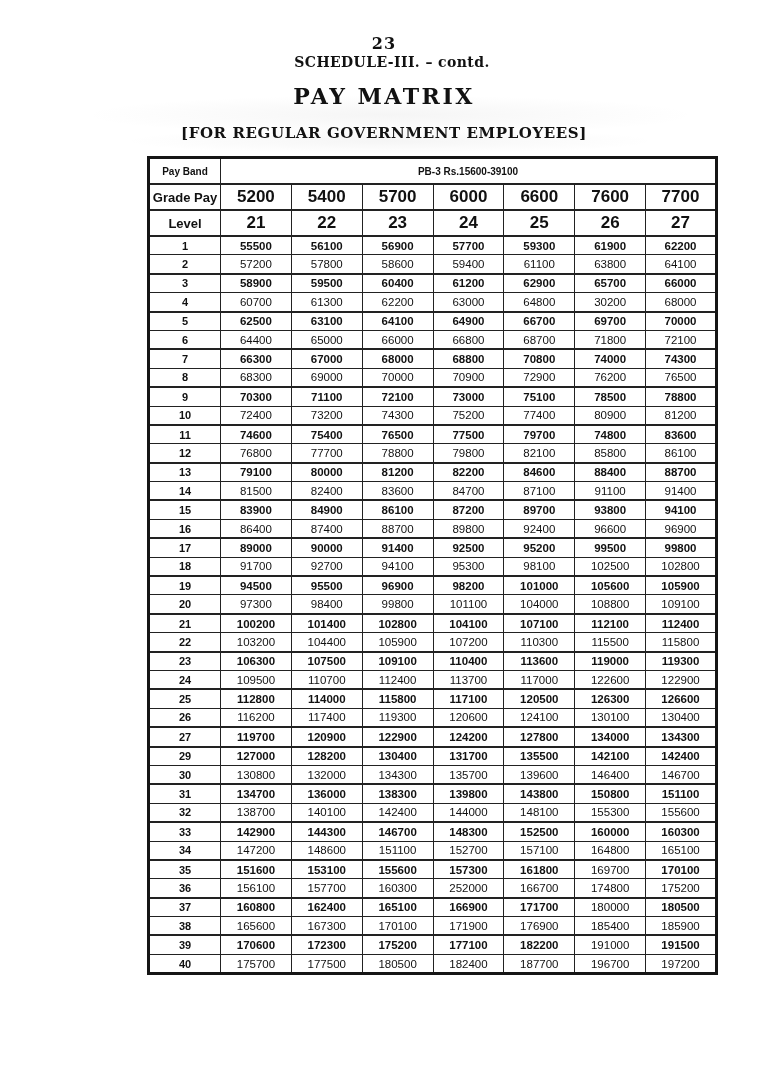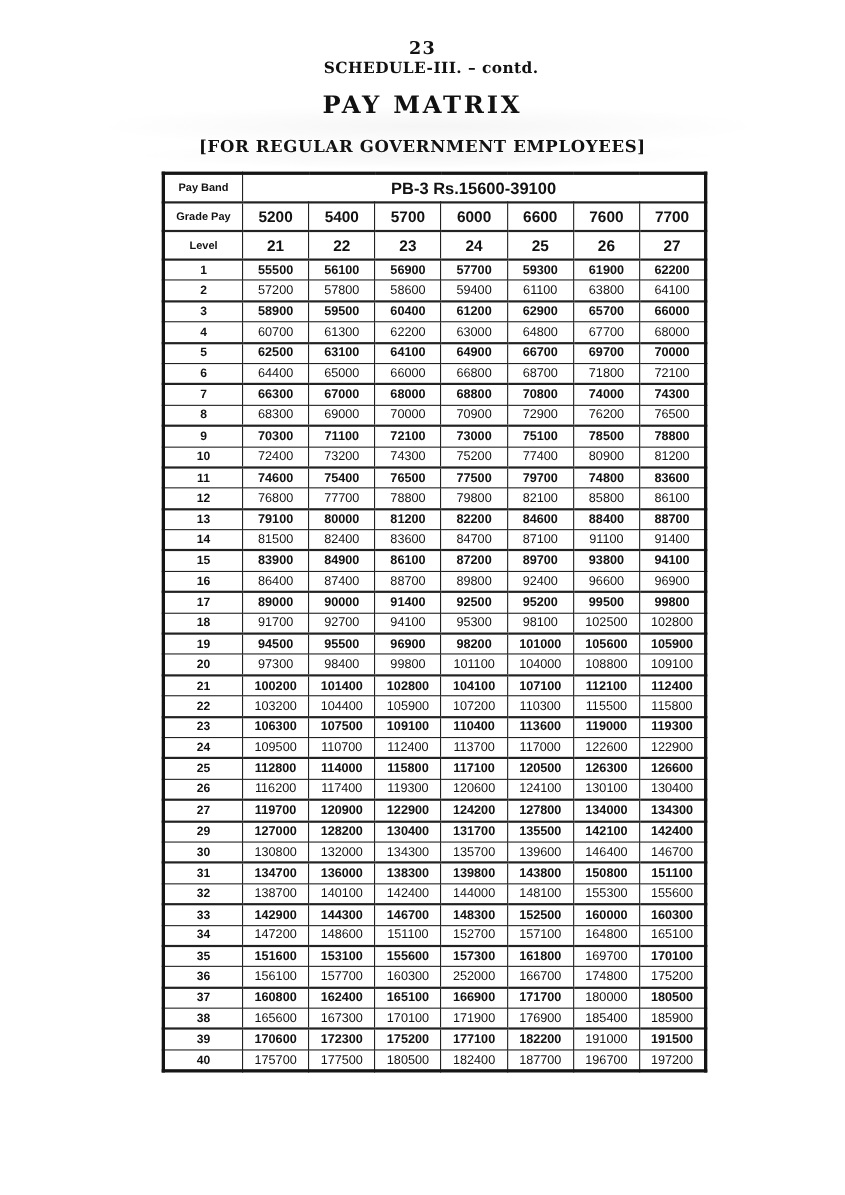--- a/index.html
+++ b/index.html
@@ -24,39 +24,39 @@
   }
   .page-number  { padding-top:34px; font-size:16px; letter-spacing:1px; }
   .schedule     { font-size:14px; margin-top:1px; letter-spacing:0.4px;margin-left:16px; }
   .title        { font-size:22px; margin-top:13px; letter-spacing:2.5px; }
   .subtitle     { font-size:15px; margin-top:15px; letter-spacing:0.6px; }
 
   table.pay-matrix {
     border-collapse:collapse;
     table-layout:fixed;
     margin:14px 0 0 147px;
-    width:496px;
+    width:571px;
     border:3px solid #151515;
   }
   table.pay-matrix td {
     border:1px solid #222222;
     text-align:center;
     vertical-align:middle;
     padding:0;
     overflow:hidden;
     white-space:nowrap;
   }
   col.level-col { width:72px; }
 
   
   tr.hdr td { height:24px; font-weight:bold; border-bottom-width:2px; border-top-width:2px; }
-  td.row-label { text-align:left; padding-left:8px; font-size:10px; }
+  td.row-label { text-align:left; padding-left:8px; font-size:13px; }
   td.payband-label { font-size:10px; }
-  td.payband-value { font-size:15px; font-weight:bold; }
-  tr.hdr td.num { font-size:14px; }
+  td.payband-value { font-size:10px; font-weight:bold; }
+  tr.hdr td.num { font-size:17px; }
 
   
   tbody td { height:17.4px; font-size:11.5px; }
   tbody td.level-cell { font-weight:bold; font-size:11px; }
   tbody tr.bold-row td { font-weight:bold; border-top-width:2px; }
   tbody tr.bold-row td.regular { font-weight:normal; }
 </style>
 </head>
 <body>
 
@@ -138,21 +138,21 @@
         <td>65700</td>
         <td>66000</td>
       </tr>
       <tr>
         <td class="level-cell">4</td>
         <td>60700</td>
         <td>61300</td>
         <td>62200</td>
         <td>63000</td>
         <td>64800</td>
-        <td>67700</td>
+        <td>30200</td>
         <td>68000</td>
       </tr>
       <tr class="bold-row">
         <td class="level-cell">5</td>
         <td>62500</td>
         <td>63100</td>
         <td>64100</td>
         <td>64900</td>
         <td>66700</td>
         <td>69700</td>

